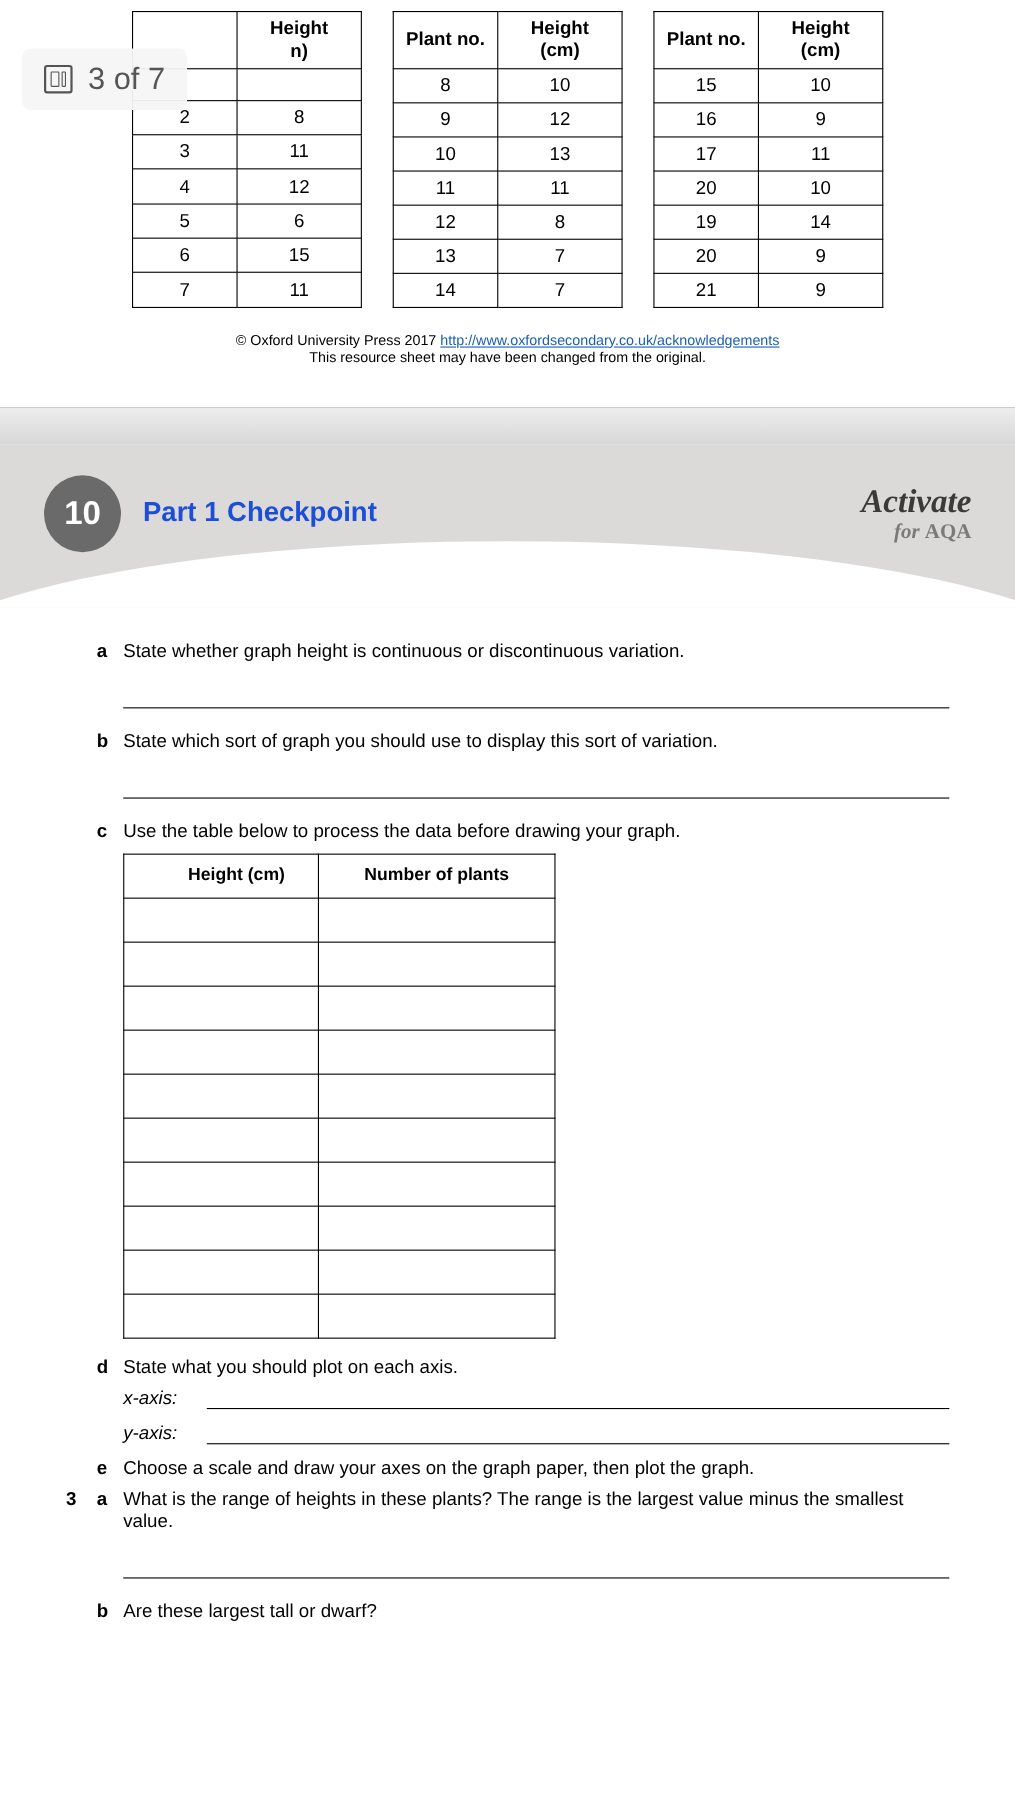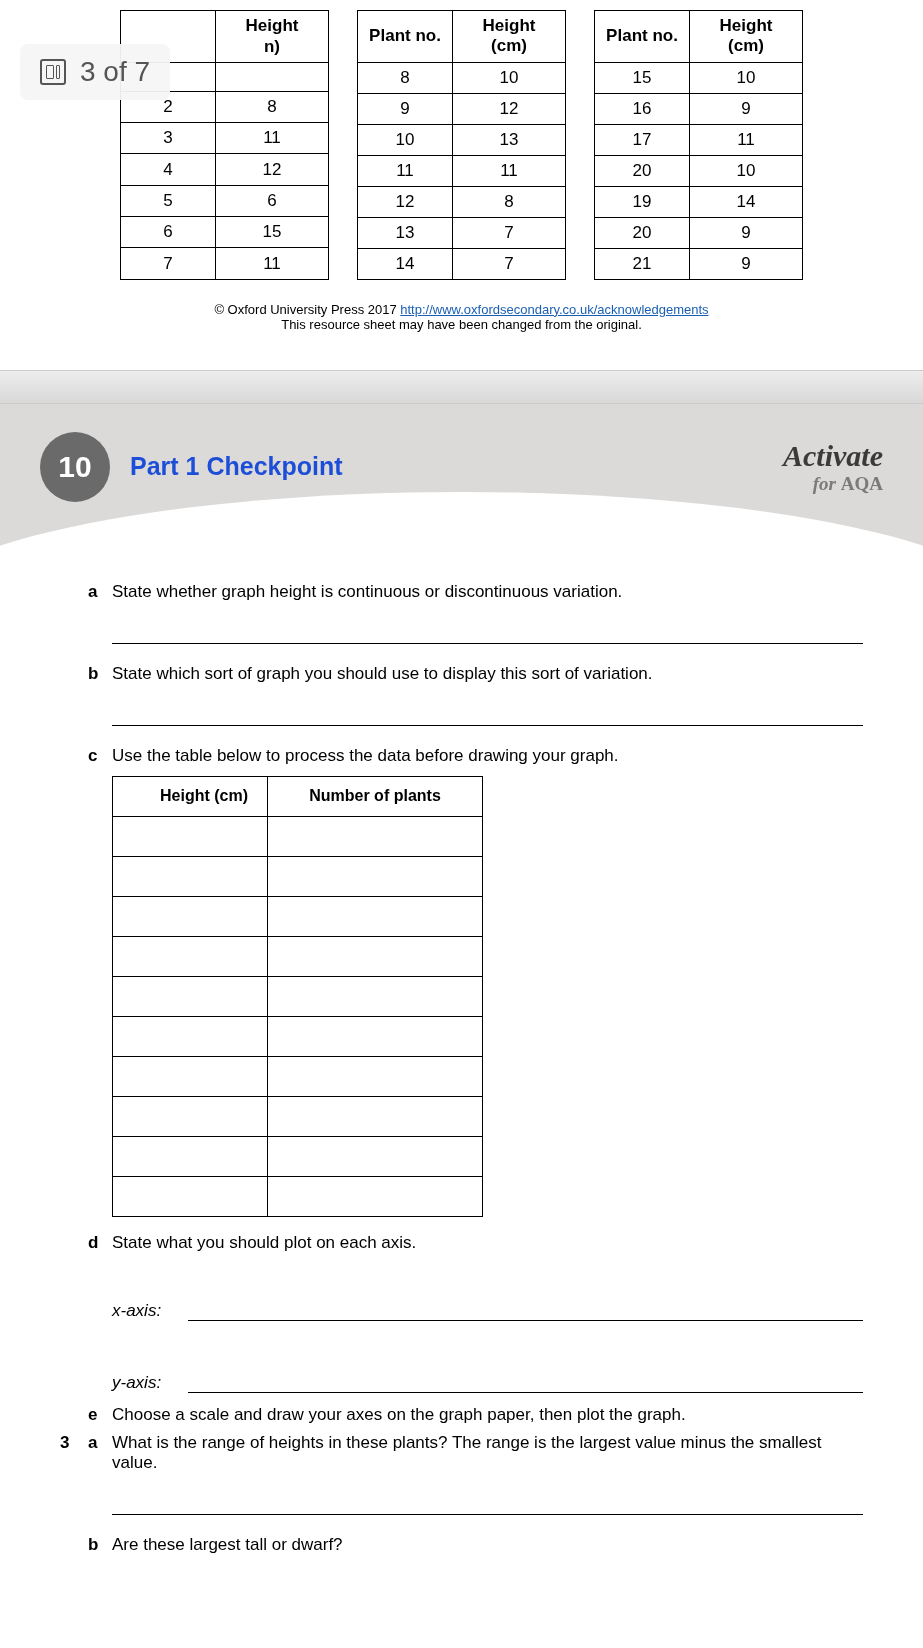--- a/index.html
+++ b/index.html
@@ -177,40 +177,39 @@
     margin: 12px 0 20px 52px;
   }
   .axis-row {
     display: flex;
     align-items: flex-end;
     margin: 8px 0 12px 52px;
   }
   .axis-label {
     font-style: italic;
     width: 70px;
-    margin-top: 40px;
   }
   .axis-line {
     flex: 1;
     border-bottom: 1.5px solid #000;
     height: 18px;
     margin-left: 6px;
   }
   table.empty {
     border-collapse: collapse;
     margin: 10px 0 16px 52px;
     font-size: 16px;
   }
   table.empty th, table.empty td {
     border: 1.5px solid #000;
     height: 40px;
     text-align: center;
   }
   table.empty th { font-weight: bold; padding: 10px 0; }
-  table.empty .ecol-a { width: 155px; padding-left: 28px; }
+  table.empty .ecol-a { width: 177px; padding-left: 28px; }
   table.empty .ecol-b { width: 215px; }
 </style>
 </head>
 <body>
 
 <div class="top-section">
   <div class="page-indicator">
     <span class="icon"></span>
     <span class="text">3 of 7</span>
   </div>

